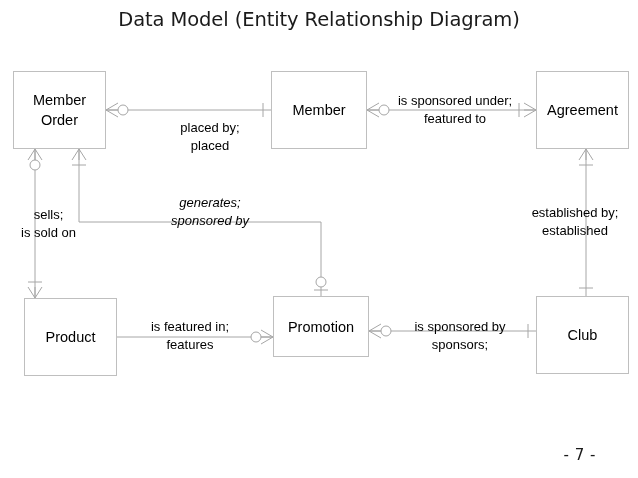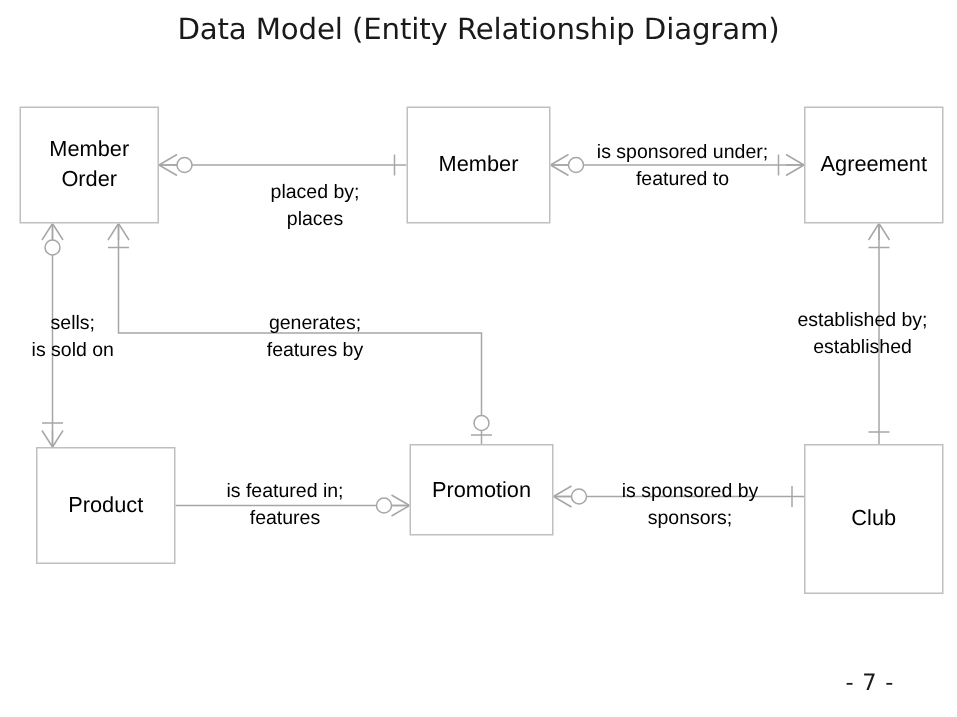--- a/index.html
+++ b/index.html
@@ -199,42 +199,42 @@
   </div>
 
   <div class="entity" style="left:13px; top:298px; width:93px; height:78px;margin-left:11px;">
     <span class="label">Product</span>
   </div>
 
   <div class="entity" style="left:273px; top:296px; width:96px; height:61px;">
     <span class="label">Promotion</span>
   </div>
 
-  <div class="entity" style="left:536px; top:296px; width:93px; height:100px;">
+  <div class="entity" style="left:536px; top:296px; width:93px; height:78px;">
     <span class="label">Club</span>
   </div>
 
   <div class="rel-label" style="left:152px; top:92px; width:116px;margin-top:27px;">
     <span>placed by;</span>
-    <span>places</span>
+    <span>placed</span>
   </div>
 
   <div class="rel-label" style="left:390px; top:92px; width:130px;">
     <span>is sponsored under;</span>
     <span>featured to</span>
   </div>
 
   <div class="rel-label" style="left:-4px; top:206px; width:105px;">
     <span>sells;</span>
     <span>is sold on</span>
   </div>
 
-  <div class="rel-label" style="left:132px; top:206px; width:156px;">
+  <div class="rel-label" style="left:132px; top:194px; width:156px;font-style:italic;">
     <span>generates;</span>
-    <span>features by</span>
+    <span>sponsored by</span>
   </div>
 
   <div class="rel-label" style="left:516px; top:204px; width:118px;">
     <span>established by;</span>
     <span>established</span>
   </div>
 
   <div class="rel-label" style="left:130px; top:318px; width:120px;">
     <span>is featured in;</span>
     <span>features</span>

